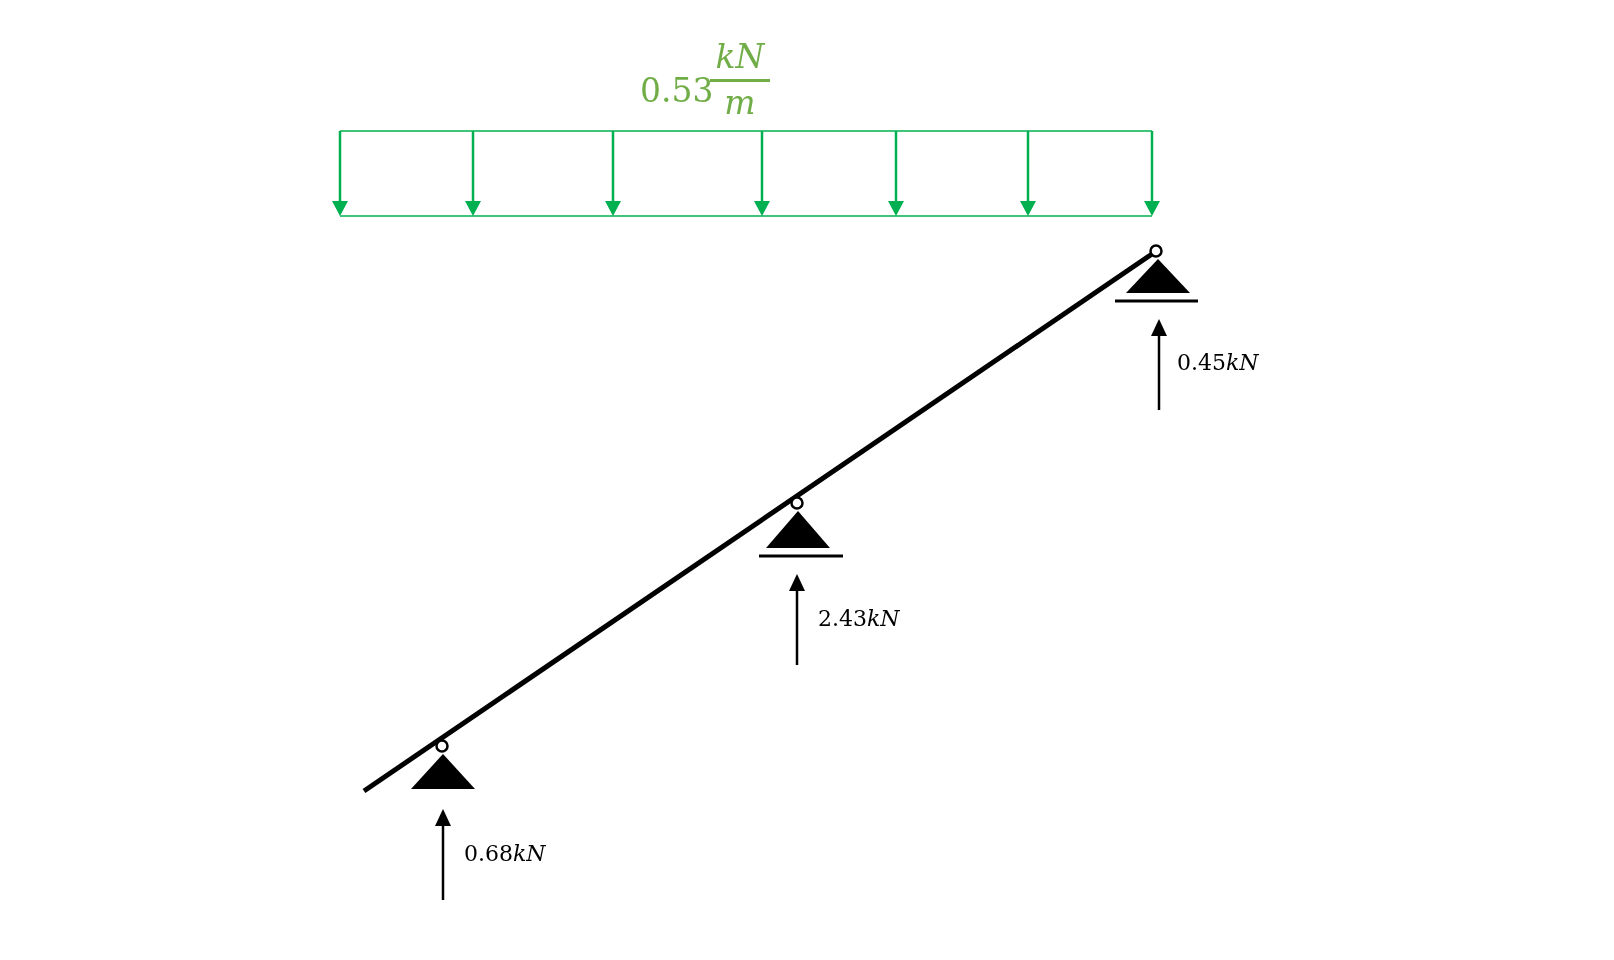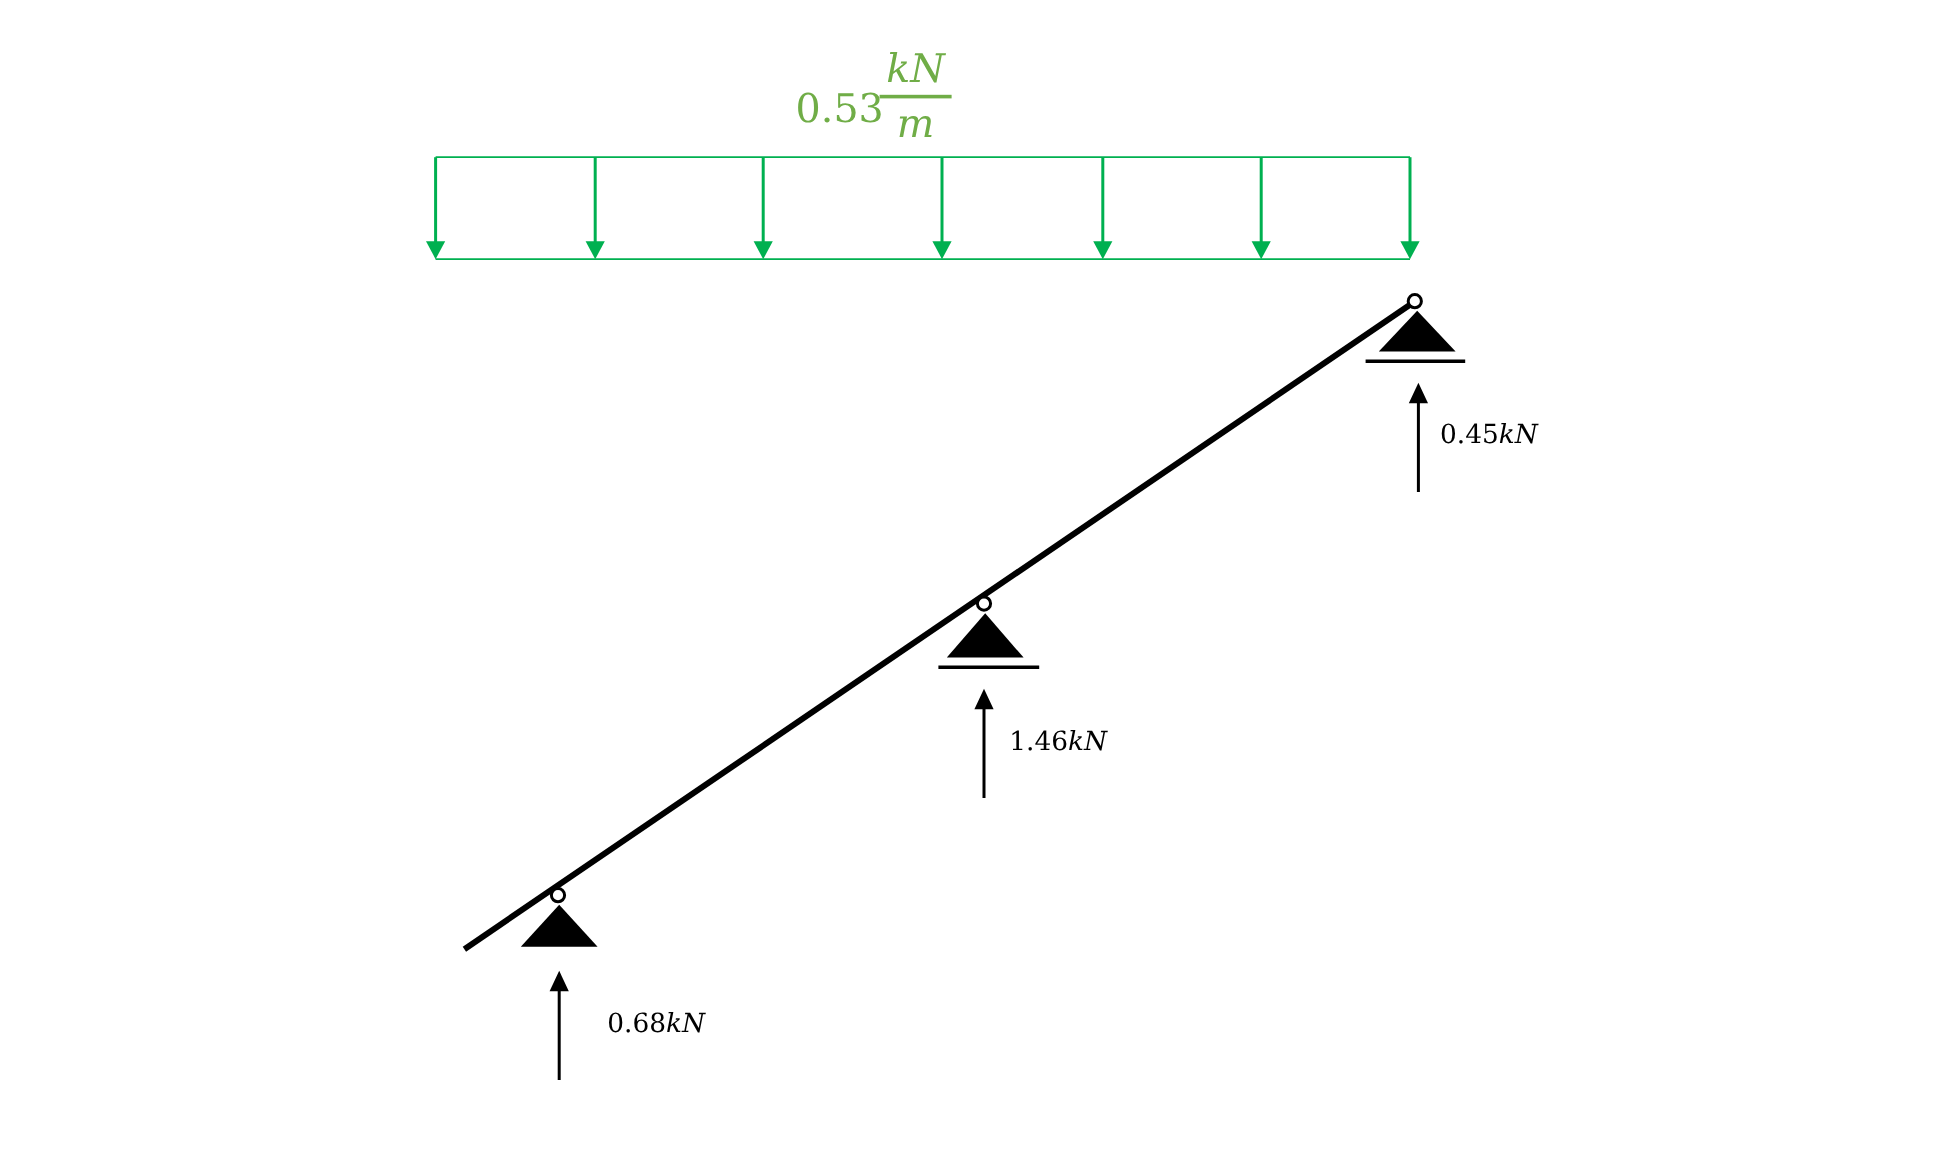--- a/index.html
+++ b/index.html
@@ -1,17 +1,17 @@
 <!DOCTYPE html>
 <html><head>
 <meta charset="utf-8">
 <style>
   html, body { margin: 0; padding: 0; background: #ffffff; }
   body { width: 1614px; height: 960px; position: relative; overflow: hidden; }
-  #diagram { position: absolute; left: 0; top: 0; width: 1392px; height: 960px; margin-left: 23px; }
+  #diagram { position: absolute; left: 0; top: 0; width: 1392px; height: 960px; }
   .lbl { position: absolute; font-family: "DejaVu Serif", "Liberation Serif", serif; color: #000; font-size: 22px; white-space: nowrap; line-height: 1; }
   .lbl .unit { font-style: italic; }
   .dist-label { position: absolute; font-family: "DejaVu Serif", "Liberation Serif", serif; color: #70ad47; white-space: nowrap; }
   .dist-label .val { position: absolute; left: 0; top: 34px; font-size: 33px; line-height: 1; }
   .dist-label .frac { position: absolute; left: 70px; top: 0; width: 60px; text-align: center; }
   .dist-label .num { display: block; font-style: italic; font-size: 33px; line-height: 1; }
   .dist-label .bar { display: block; height: 3px; background: #70ad47; margin: 6px 0 4px 0; }
   .dist-label .den { display: block; font-style: italic; font-size: 33px; line-height: 1; }
 </style>
 </head>
@@ -101,18 +101,18 @@
       <span class="bar"></span>
       <span class="den">m</span>
     </span>
   </div>
 
   
   <div class="lbl" style="left:1177px; top:352px;">
     <span>0.45</span><span class="unit">kN</span>
   </div>
   <div class="lbl" style="left:818px; top:608px;">
-    <span>1.46</span><span class="unit">kN</span>
+    <span>2.43</span><span class="unit">kN</span>
   </div>
-  <div class="lbl" style="left:483px; top:843px;">
+  <div class="lbl" style="left:464px; top:843px;">
     <span>0.68</span><span class="unit">kN</span>
   </div>
 </div>
 
 </body></html>

